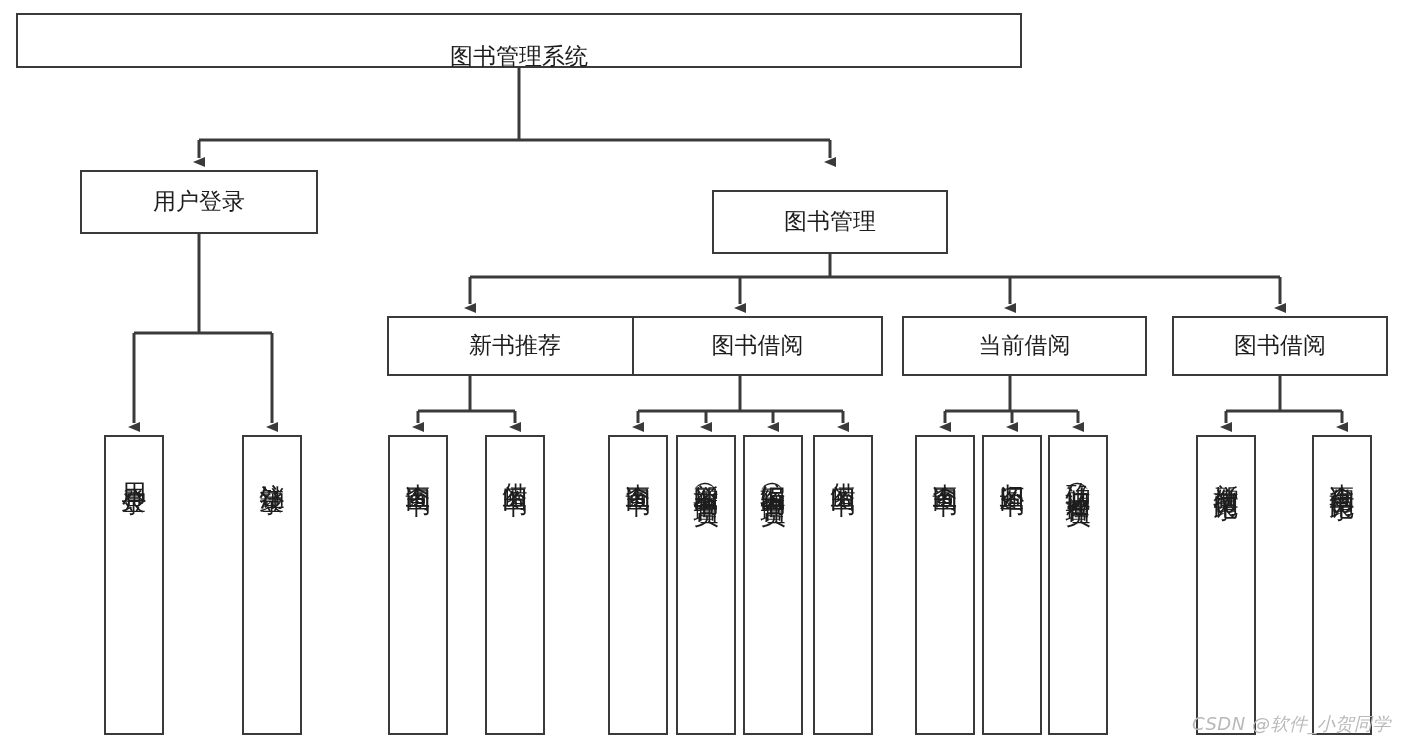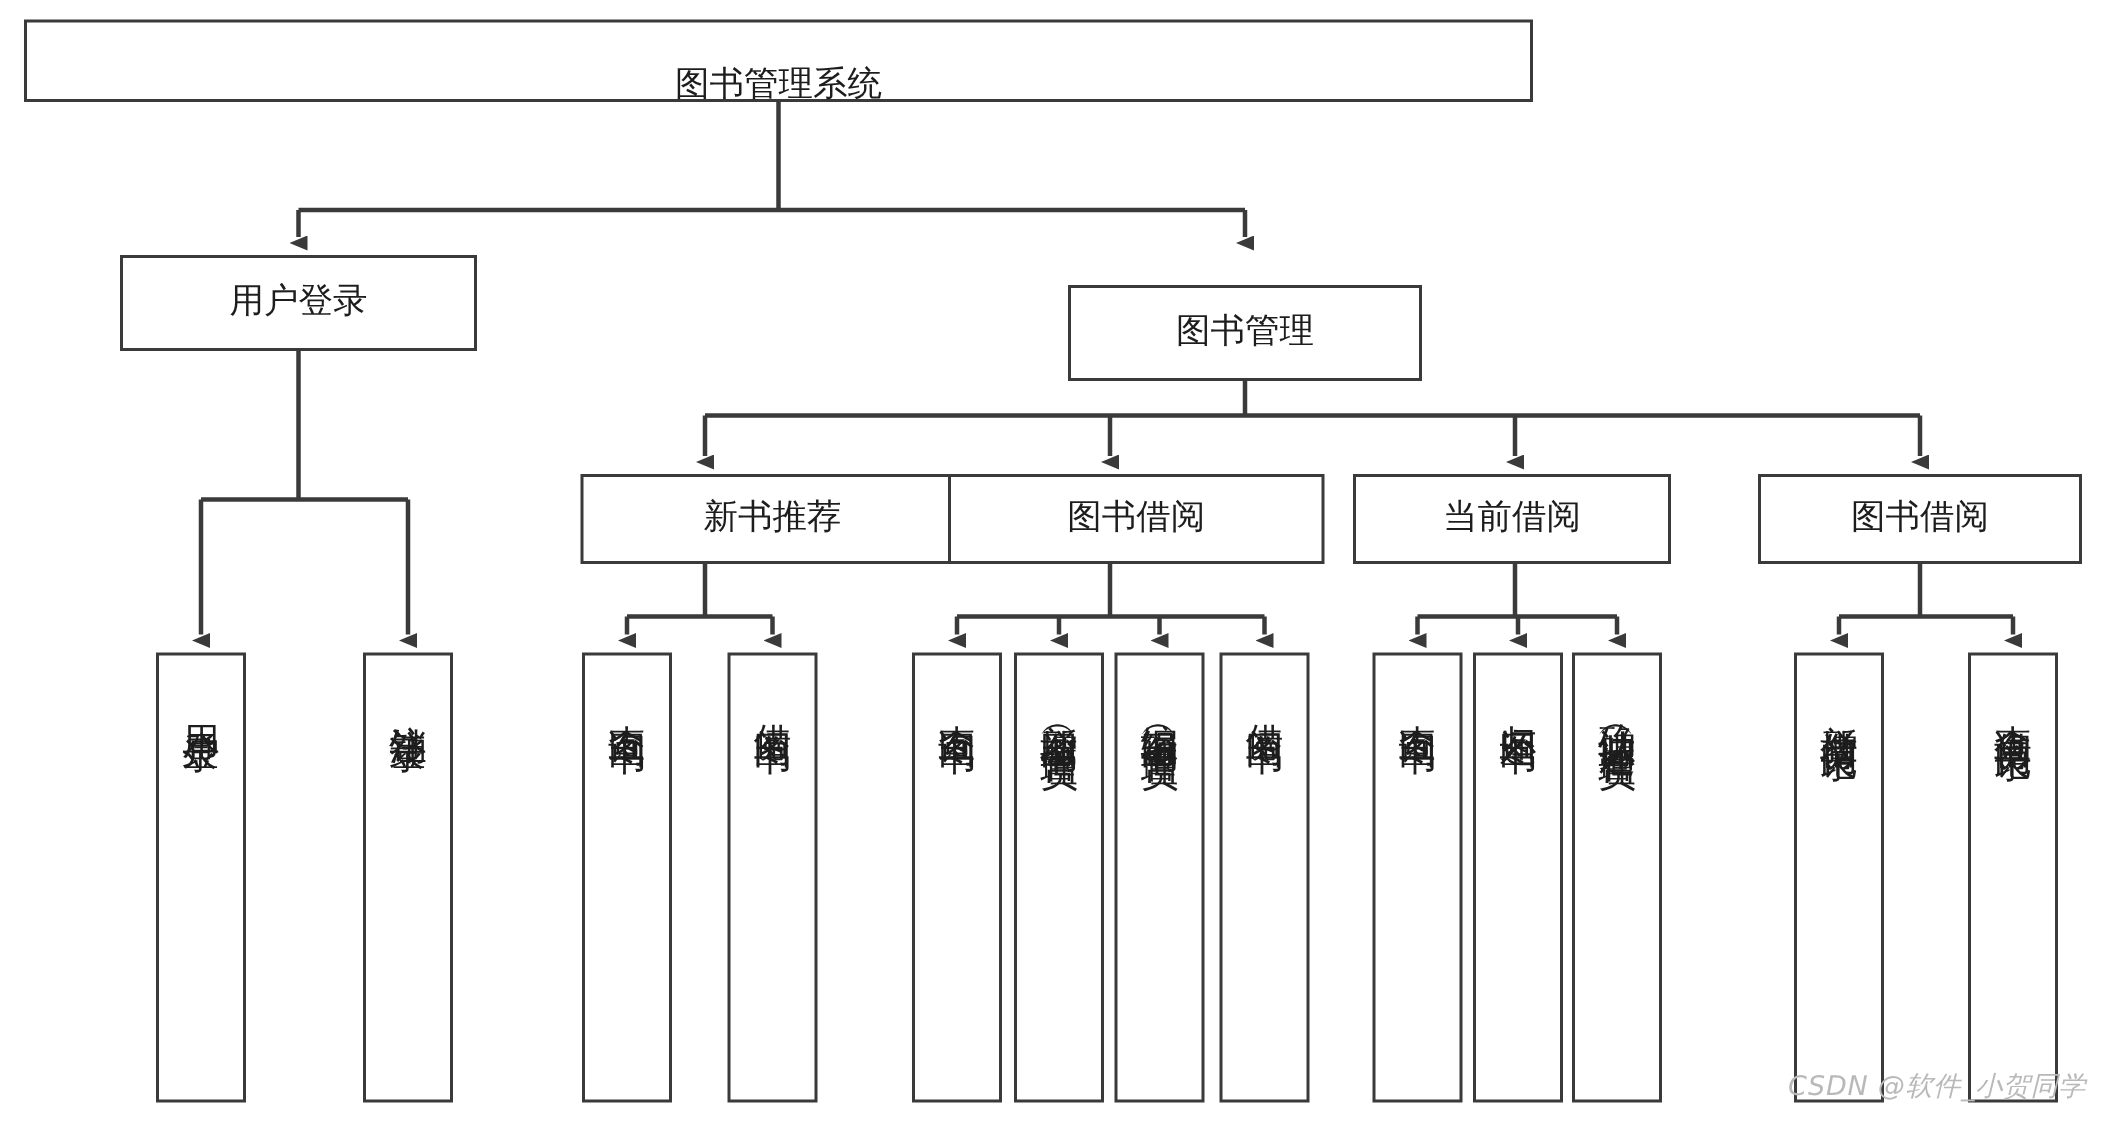--- a/index.html
+++ b/index.html
@@ -138,21 +138,21 @@
   <div class="node h" style="left:712px; top:170px; width:236px; height:64px;margin-top:20px;">
     <span class="label">图书管理</span>
   </div>
 
   <div class="node h" style="left:362px; top:316px; width:256px; height:60px;margin-left:25px;">
     <span class="label">新书推荐</span>
   </div>
   <div class="node h" style="left:632px; top:316px; width:251px; height:60px;">
     <span class="label">图书借阅</span>
   </div>
-  <div class="node h" style="left:902px; top:316px; width:212px; height:60px;">
+  <div class="node h" style="left:902px; top:316px; width:245px; height:60px;">
     <span class="label">当前借阅</span>
   </div>
   <div class="node h" style="left:1172px; top:316px; width:216px; height:60px;">
     <span class="label">图书借阅</span>
   </div>
 
   <div class="node v" style="left:104px; top:435px; width:60px; height:300px;">
     <span class="label">用户登录</span>
   </div>
   <div class="node v" style="left:242px; top:435px; width:60px; height:300px;">

